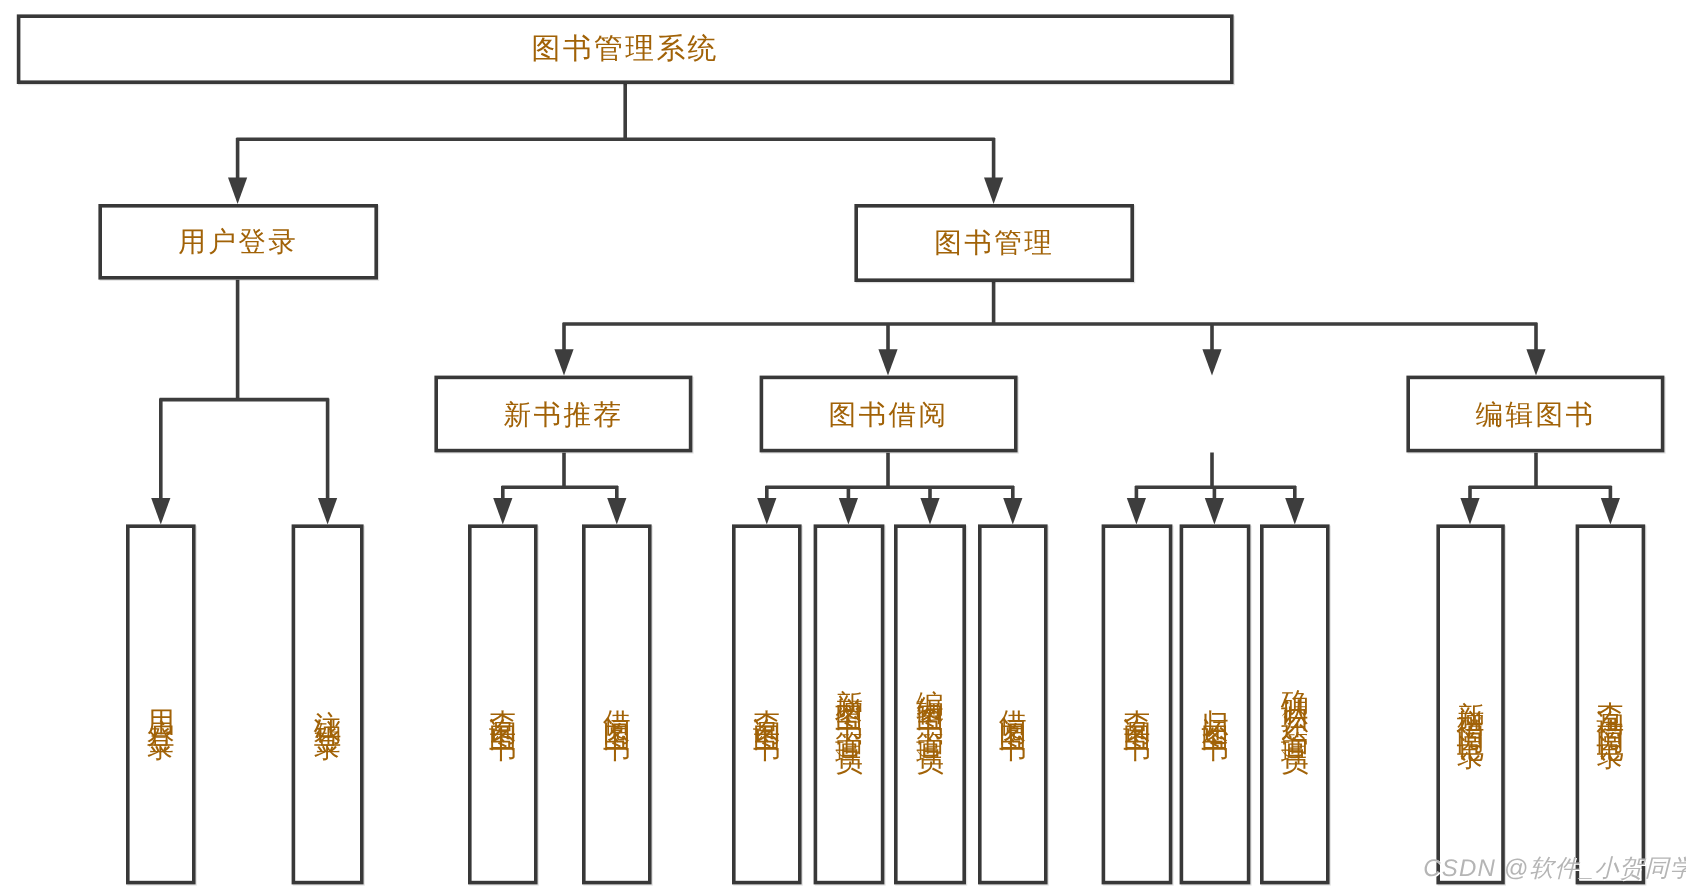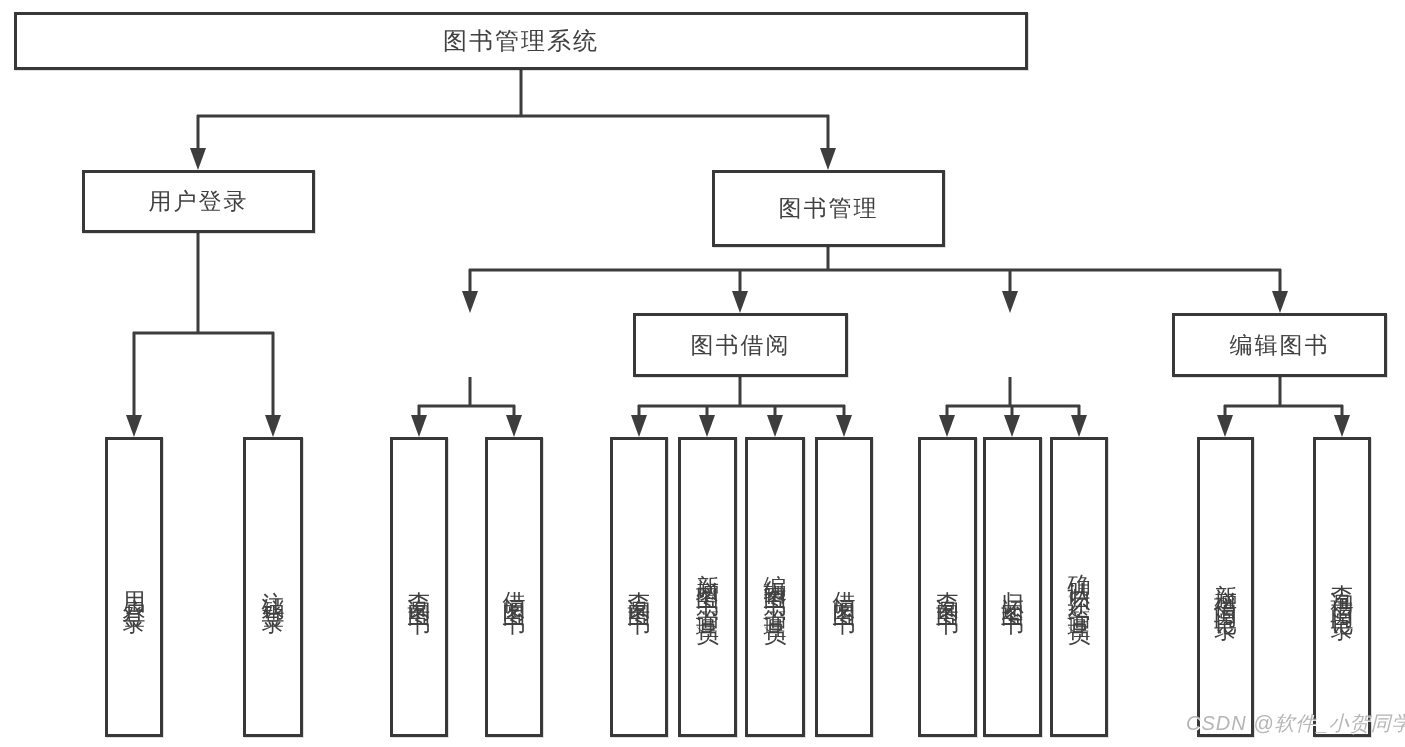--- a/index.html
+++ b/index.html
@@ -13,21 +13,21 @@
   }
   #connector-layer { position: absolute; left: 0; top: 0; }
   .node {
     position: absolute;
     box-sizing: border-box;
     background: #ffffff;
     border: 3px solid #383838;
     display: flex;
     align-items: center;
     justify-content: center;
-    color: #404040;
+    color: #a16207;
     box-shadow: 1px 1px 0 rgba(0,0,0,0.12);
   }
   .node .lbl { letter-spacing: 2px; line-height: 1; white-space: nowrap; }
   .lvl1 .lbl { font-size: 24px; }
   .lvl2 .lbl, .lvl3 .lbl { font-size: 23px; }
   .leaf .lbl {
     writing-mode: vertical-rl;
     text-orientation: mixed;
     font-size: 23px;
     letter-spacing: 7px;
@@ -90,24 +90,27 @@
     </g>
   </svg>
 
   <div class="node lvl1" style="left:14px; top:12px; width:1014px; height:58px;">
     <span class="lbl">图书管理系统</span>
   </div>
 
   <div class="node lvl2" style="left:82px; top:170px; width:233px; height:63px;">
     <span class="lbl">用户登录</span>
   </div>
-  <div class="node lvl2" style="left:712px; top:170px; width:233px; height:77px;">
+  <div class="node lvl2" style="left:712px; top:170px; width:233px; height:65px;">
     <span class="lbl">图书管理</span>
   </div>
 
+  <div class="node lvl3" style="left:362px; top:313px; width:215px; height:64px;">
+    <span class="lbl">新书推荐</span>
+  </div>
   <div class="node lvl3" style="left:633px; top:313px; width:215px; height:64px;">
     <span class="lbl">图书借阅</span>
   </div>
   <div class="node lvl3" style="left:1172px; top:313px; width:215px; height:64px;">
     <span class="lbl">编辑图书</span>
   </div>
 
   <div class="node leaf" style="left:105px; top:437px; width:58px; height:300px;">
     <span class="lbl">用户登录</span>
   </div>

